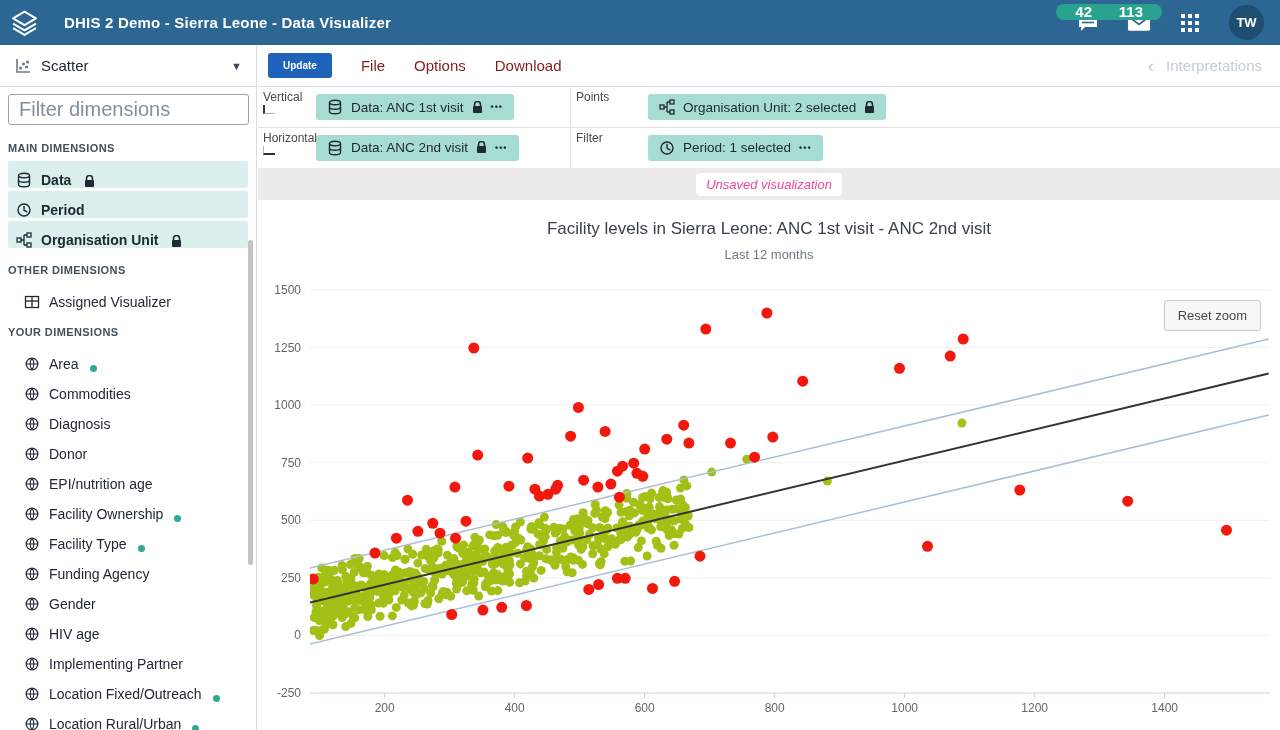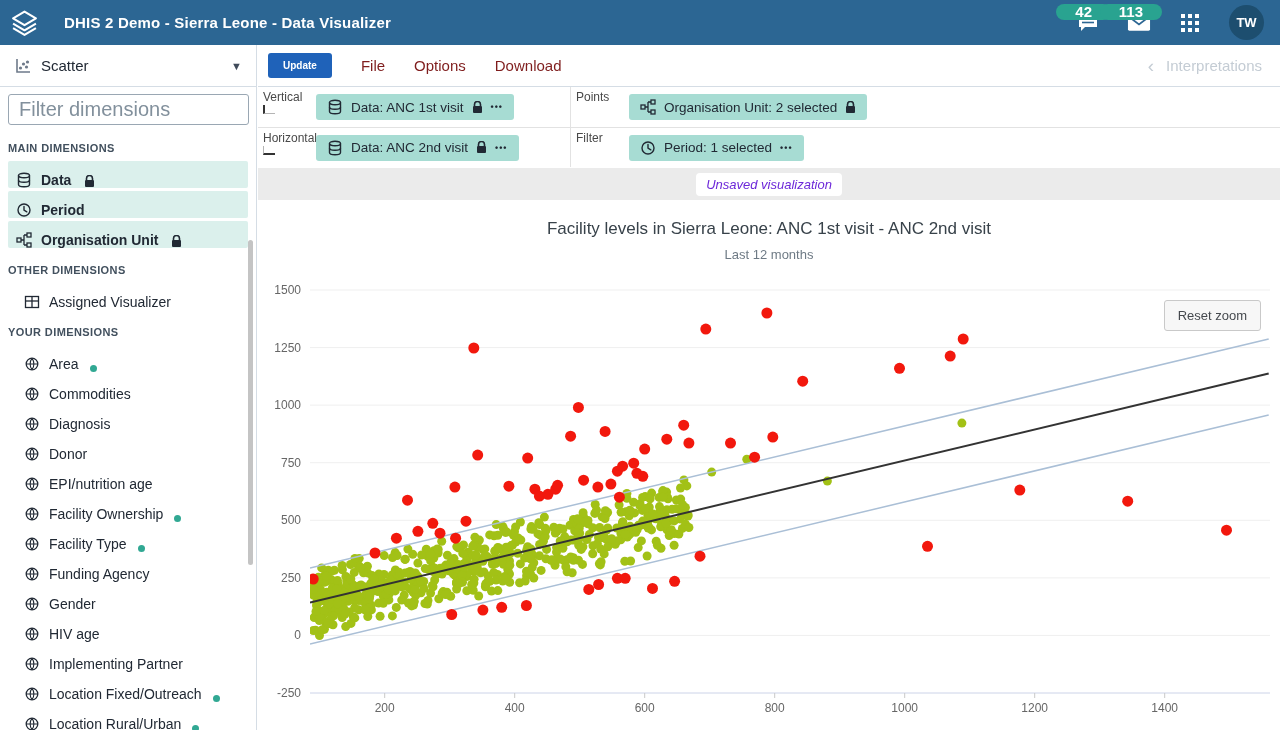--- a/index.html
+++ b/index.html
@@ -48,35 +48,35 @@
   .dim-item.plain { background:transparent; margin-left:16px; }
   .dim-dot { width:7px; height:7px; border-radius:50%; background:#31a893; margin-left:2px; flex:none; }
   .lock-gap { margin-left:4px; display:flex; }
   .sb-scrollthumb { position:absolute; right:3px; top:153px; width:5px; height:325px; background:#c4c4c4;
                     border-radius:3px; cursor:pointer; }
 
   
   .layout-panel { position:absolute; left:258px; top:87px; width:1022px; height:81px; background:#fff;
                   display:grid; grid-template-columns:312px 1fr; grid-auto-rows:40px; }
   .layout-cell { display:flex; align-items:center; }
-  .layout-cell.col2 { border-left:1px solid #e2e2e2; }
+  .layout-cell.col2 { border-left:1px solid #e2e2e2;gap:19px; }
   .layout-cell.row2 { border-top:1px solid #e2e2e2; }
   .cell-label-wrap { width:58px; align-self:flex-start; padding:3px 0 0 5px; }
   .cell-label { font-size:12px; color:#494949; }
   .axis-glyph { width:12px; height:9px; margin-top:1px; }
   .axis-glyph.vertical { border-left:2px solid #333; border-bottom:1px solid #b5b5b5; }
   .axis-glyph.horizontal { border-left:1px solid #b5b5b5; border-bottom:2px solid #333; }
   .chip { display:inline-flex; align-items:center; gap:8px; height:26px; padding:0 11px;
           background:#a7dcd3; border-radius:3px; font-size:13.5px; color:#212934; cursor:pointer; }
   .chip-dots { font-size:9px; font-weight:bold; letter-spacing:1px; color:#212934; }
 
   
   .status-strip { position:absolute; left:258px; top:168px; width:1022px; height:32px; background:#ebebeb;
                   display:flex; align-items:center; justify-content:center; }
-  .unsaved-pill { background:#fff; border-radius:4px; padding:4px 10px; font-size:13px; font-style:italic; color:#6d28d9; }
+  .unsaved-pill { background:#fff; border-radius:4px; padding:4px 10px; font-size:13px; font-style:italic; color:#ec4899; }
   .chart-region { position:absolute; left:258px; top:200px; width:1022px; height:530px; background:#fff; }
   .chart-title { position:absolute; left:0; top:19px; width:100%; text-align:center; font-size:17px; color:#38424a; }
   .chart-subtitle { position:absolute; left:0; top:47px; width:100%; text-align:center; font-size:13px; color:#6e7a85; }
   .reset-zoom { position:absolute; right:19px; top:100px; padding:7px 13px; background:#f7f7f7;
                 border:1px solid #c9c9c9; border-radius:3px; font-size:13px; color:#45494e;
                 cursor:pointer; font-family:inherit; }
   .scatter-svg { position:absolute; left:0; top:0; font-family:"Liberation Sans", sans-serif; }
 </style>
 </head>
 <body>

